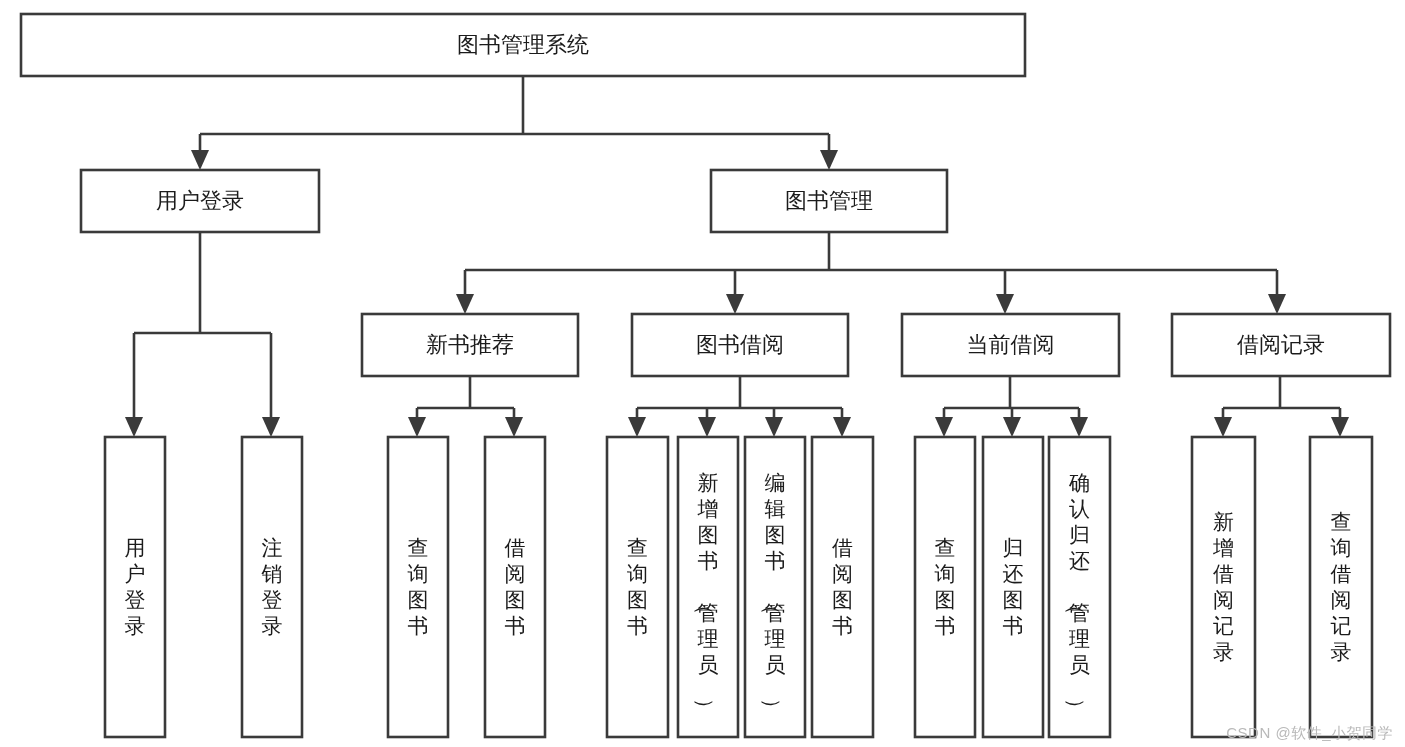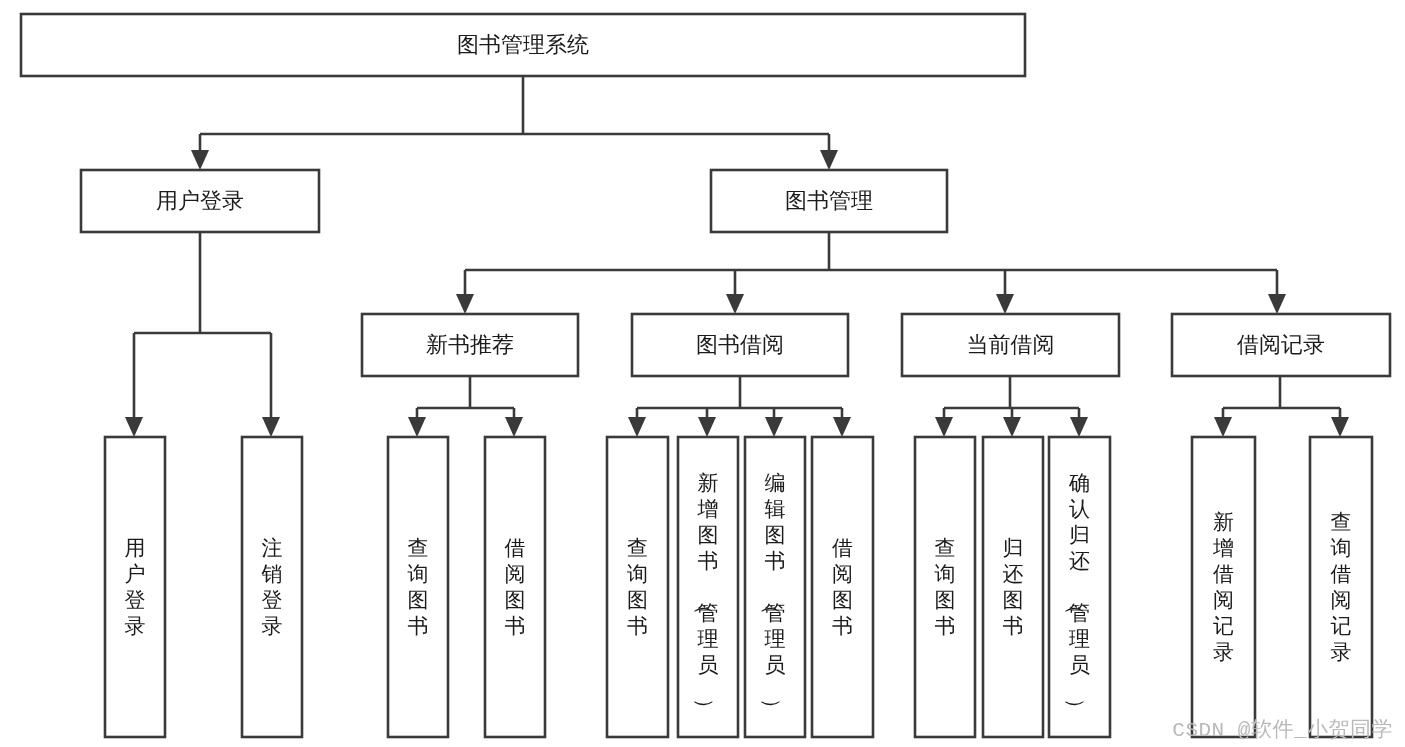--- a/index.html
+++ b/index.html
@@ -52,22 +52,22 @@
   .node-label-v {
     font-family: "Liberation Sans", "DejaVu Sans", sans-serif;
     font-size: 21px;
     fill: #1b1b1b;
     text-anchor: middle;
   }
   .watermark {
     position: absolute;
     right: 12px;
     bottom: 4px;
-    font-family: Liberation Mono, monospace;
-    font-size: 21px;
+    font-family: Liberation Sans, sans-serif;
+    font-size: 15px;
     color: #b9b9b9;
     letter-spacing: 0.5px;
     white-space: nowrap;
     user-select: none;
   }
 </style>
 </head>
 <body>
 
 <div id="diagram-root">

